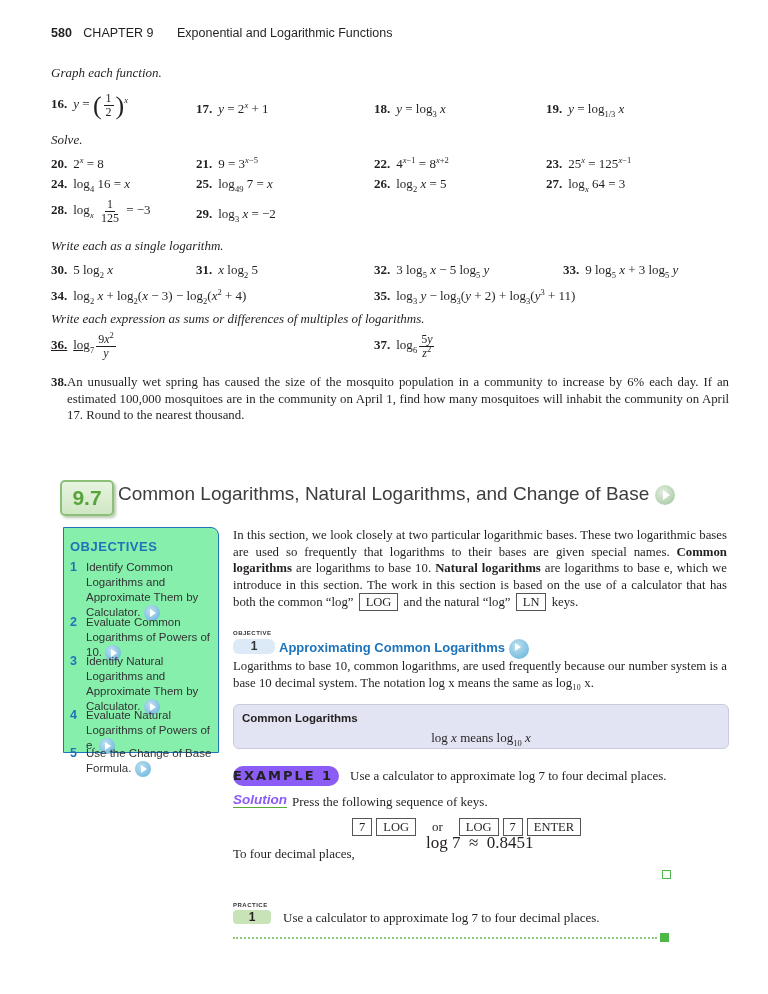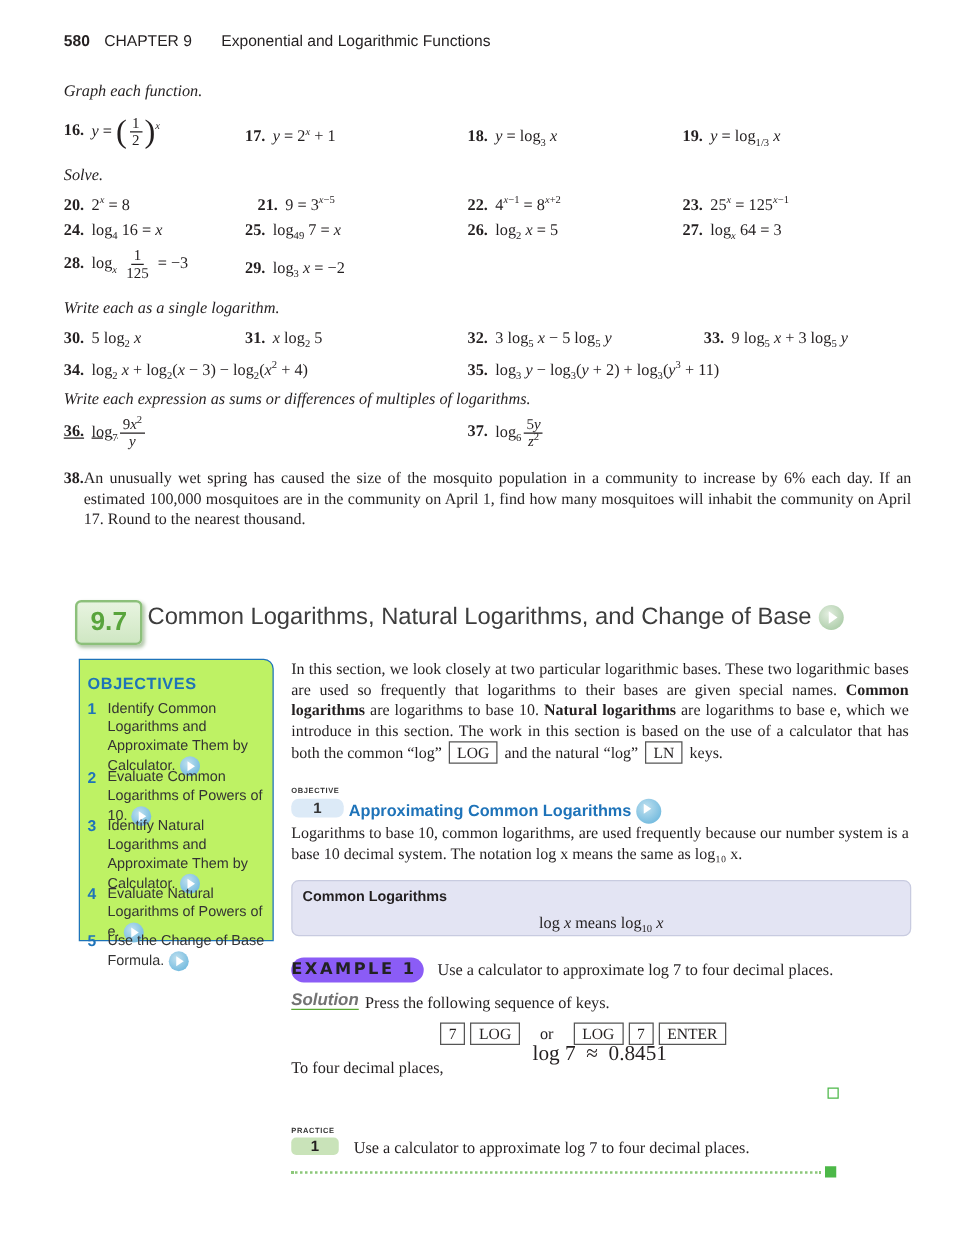--- a/index.html
+++ b/index.html
@@ -24,39 +24,39 @@
                  font-family: "Liberation Sans", sans-serif; font-weight: bold; font-size: 21px; color: #58a43c;
                  display: flex; align-items: center; justify-content: center; }
     .sec-title { left: 118px; top: 483px; font-family: "Liberation Sans", sans-serif; font-size: 19px; color: #3d3d3d; }
     .play { display: inline-block; width: 16px; height: 16px; border-radius: 50%;
             background: radial-gradient(circle at 40% 35%, #bfe0ef, #5eb0da); vertical-align: middle; position: relative; }
     .play::after { content: ""; position: absolute; left: 6px; top: 4px; border-left: 6px solid #fff;
                    border-top: 4px solid transparent; border-bottom: 4px solid transparent; }
     .play.gray { width: 20px; height: 20px; background: radial-gradient(circle at 40% 35%, #e3eee0, #9ec49a); }
     .play.gray::after { left: 8px; top: 5px; border-left-width: 7px; border-top-width: 5px; border-bottom-width: 5px; }
     .objbox { left: 63px; top: 527px; width: 154px; height: 224px; border: 1.5px solid #1e73b9;
-              border-radius: 0 8px 0 0; background: #bef264; }
+              border-radius: 0 8px 0 0; background: #86efac; }
     .objbox .ttl { position: absolute; left: 6px; top: 11px; font-family: "Liberation Sans", sans-serif; font-weight: bold;
                    color: #1e73b9; font-size: 13px; letter-spacing: 0.5px; }
     .obj { position: absolute; left: 6px; font-family: "Liberation Sans", sans-serif; font-size: 11.5px; line-height: 15px;
            color: #333; display: flex; }
     .obj .on { color: #1e73b9; font-weight: bold; width: 16px; flex-shrink: 0; font-size: 12.5px; }
     .key { display: inline-block; border: 1px solid #555; padding: 0 6px; line-height: 16px; margin: 0 2px; font-size: 12.5px; }
     .objlabel { left: 233px; top: 630px; font-family: "Liberation Sans", sans-serif; font-size: 6px; font-weight: bold; letter-spacing: 0.5px; color: #333; }
     .objnum { left: 233px; top: 639px; width: 42px; height: 15px; border-radius: 6px; background: #dceaf7;
               font-family: "Liberation Sans", sans-serif; font-weight: bold; font-size: 12px; text-align: center; line-height: 15px; color: #333; }
     .objhead { left: 279px; top: 639px; font-family: "Liberation Sans", sans-serif; font-weight: bold; font-size: 13px; color: #1e73b9; }
     .defbox { left: 233px; top: 704px; width: 494px; height: 43px; border: 1px solid #c8cbe0; border-radius: 6px; background: #e3e4f3; }
     .defbox .dt { position: absolute; left: 8px; top: 7px; font-family: "Liberation Sans", sans-serif; font-weight: bold; font-size: 11.5px; }
     .defbox .dd { position: absolute; left: 0; right: 0; top: 25px; text-align: center; font-size: 13px; }
     .exbadge { left: 233px; top: 766px; width: 106px; height: 20px; border-radius: 10px; background: #8b5cf6;
                font-family: "DejaVu Sans", sans-serif; font-weight: bold; font-size: 13px; letter-spacing: 2px;
                line-height: 20px; padding-left: 0; box-sizing: border-box; color: #222; }
     .soln { left: 233px; top: 792px; font-family: "Liberation Sans", sans-serif; font-style: italic; font-weight: bold;
-            color: #737373; font-size: 13.5px; border-bottom: 1px solid #59a832; }
+            color: #8b5cf6; font-size: 13.5px; border-bottom: 1px solid #59a832; }
     .prlabel { left: 233px; top: 902px; font-family: "Liberation Sans", sans-serif; font-size: 6px; font-weight: bold; letter-spacing: 0.5px; color: #333; }
     .prnum { left: 233px; top: 910px; width: 38px; height: 14px; border-radius: 4px; background: #c9e3b9;
              font-family: "Liberation Sans", sans-serif; font-weight: bold; font-size: 12px; text-align: center; line-height: 14px; }
     .dotline { left: 233px; top: 937px; width: 424px; border-top: 2px dotted #8cc77a; }
     .endsq { left: 660px; top: 933px; width: 9px; height: 9px; background: #4cb848; }
     .hollowsq { left: 662px; top: 870px; width: 7px; height: 7px; border: 1.3px solid #4cb848; }
   </style>
 </head>
 <body>
 
@@ -80,21 +80,21 @@
 <div class="abs ex" style="left:374px;top:101px;">
   <span class="n">18.</span><i class="v">y</i> = log<sub>3</sub> <i>x</i>
 </div>
 <div class="abs ex" style="left:546px;top:101px;">
   <span class="n">19.</span><i class="v">y</i> = log<sub>1/3</sub> <i>x</i>
 </div>
 
 <div class="abs instr" style="left:51px;top:132px;">Solve.</div>
 
 <div class="abs ex" style="left:51px;top:156px;"><span class="n">20.</span>2<sup><i>x</i></sup> = 8</div>
-<div class="abs ex" style="left:206px;top:156px;"><span class="n">21.</span>9 = 3<sup><i>x</i>−5</sup></div>
+<div class="abs ex" style="left:196px;top:156px;"><span class="n">21.</span>9 = 3<sup><i>x</i>−5</sup></div>
 <div class="abs ex" style="left:374px;top:156px;"><span class="n">22.</span>4<sup><i>x</i>−1</sup> = 8<sup><i>x</i>+2</sup></div>
 <div class="abs ex" style="left:546px;top:156px;"><span class="n">23.</span>25<sup><i>x</i></sup> = 125<sup><i>x</i>−1</sup></div>
 
 <div class="abs ex" style="left:51px;top:176px;"><span class="n">24.</span>log<sub>4</sub> 16 = <i>x</i></div>
 <div class="abs ex" style="left:196px;top:176px;"><span class="n">25.</span>log<sub>49</sub> 7 = <i>x</i></div>
 <div class="abs ex" style="left:374px;top:176px;"><span class="n">26.</span>log<sub>2</sub> <i>x</i> = 5</div>
 <div class="abs ex" style="left:546px;top:176px;"><span class="n">27.</span>log<sub><i>x</i></sub> 64 = 3</div>
 
 <div class="abs ex" style="left:51px;top:198px;"><span class="n">28.</span>log<sub><i>x</i></sub> <span class="frac">
       <span class="num">1</span>

